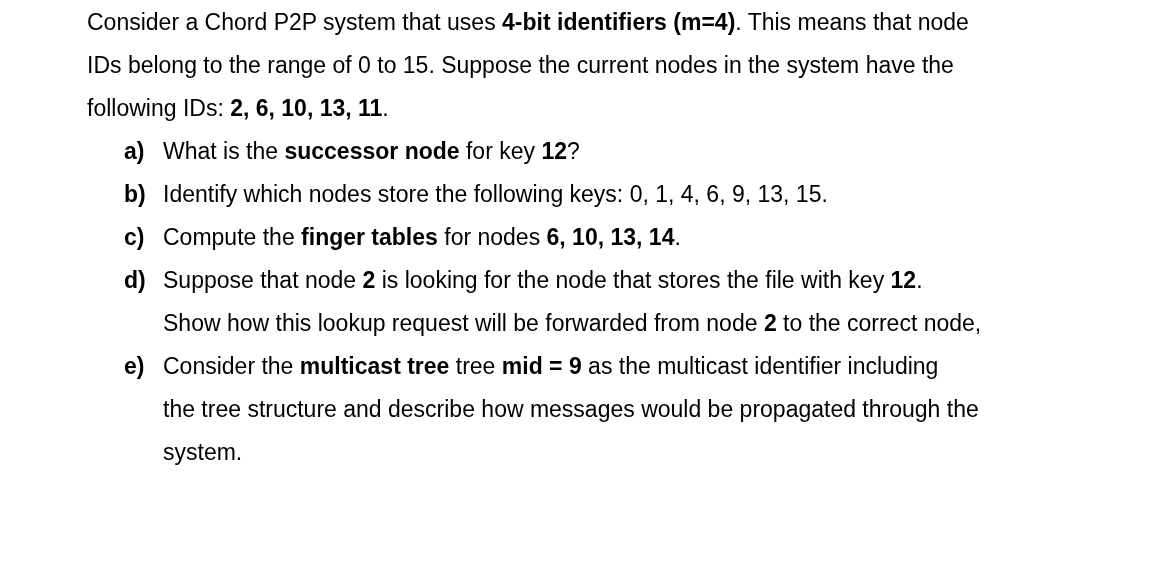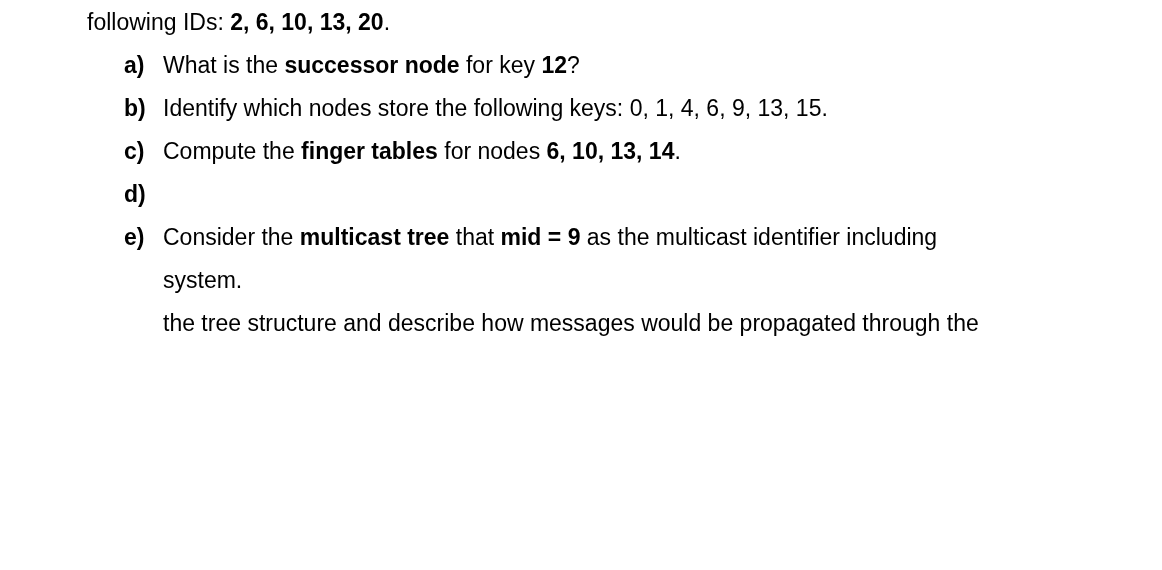--- a/index.html
+++ b/index.html
@@ -36,21 +36,23 @@
   }
   .lines {
     flex: 1;
   }
 </style>
 </head>
 <body>
 
 <div class="doc">
   <div class="para" id="intro-paragraph">
-      <div class="line"><span>following IDs: </span><span class="bold">2, 6, 10, 13, 20</span><span>.</span></div>
+      <div class="line"><span>Consider a Chord P2P system that uses </span><span class="bold">4-bit identifiers (m=4)</span><span>. This means that node</span></div>
+      <div class="line"><span>IDs belong to the range of 0 to 15. Suppose the current nodes in the system have the</span></div>
+      <div class="line"><span>following IDs: </span><span class="bold">2, 6, 10, 13, 11</span><span>.</span></div>
     </div>
   <div class="list" id="question-list">
       <div class="list-item">
         <div class="marker">a)</div>
         <div class="lines">
           <div class="line"><span>What is the </span><span class="bold">successor node</span><span> for key </span><span class="bold">12</span><span>?</span></div>
         </div>
       </div>
       <div class="list-item">
         <div class="marker">b)</div>
@@ -60,24 +62,26 @@
       </div>
       <div class="list-item">
         <div class="marker">c)</div>
         <div class="lines">
           <div class="line"><span>Compute the </span><span class="bold">finger tables</span><span> for nodes </span><span class="bold">6, 10, 13, 14</span><span>.</span></div>
         </div>
       </div>
       <div class="list-item">
         <div class="marker">d)</div>
         <div class="lines">
+          <div class="line"><span>Suppose that node </span><span class="bold">2</span><span> is looking for the node that stores the file with key </span><span class="bold">12</span><span>.</span></div>
+          <div class="line"><span>Show how this lookup request will be forwarded from node </span><span class="bold">2</span><span> to the correct node,</span></div>
         </div>
       </div>
       <div class="list-item">
         <div class="marker">e)</div>
         <div class="lines">
-          <div class="line"><span>Consider the </span><span class="bold">multicast tree</span><span> that </span><span class="bold">mid = 9</span><span> as the multicast identifier including</span></div>
+          <div class="line"><span>Consider the </span><span class="bold">multicast tree</span><span> tree </span><span class="bold">mid = 9</span><span> as the multicast identifier including</span></div>
+          <div class="line"><span>the tree structure and describe how messages would be propagated through the</span></div>
           <div class="line"><span>system.</span></div>
-          <div class="line"><span>the tree structure and describe how messages would be propagated through the</span></div>
         </div>
       </div>
     </div>
 </div>
 
 </body></html>

